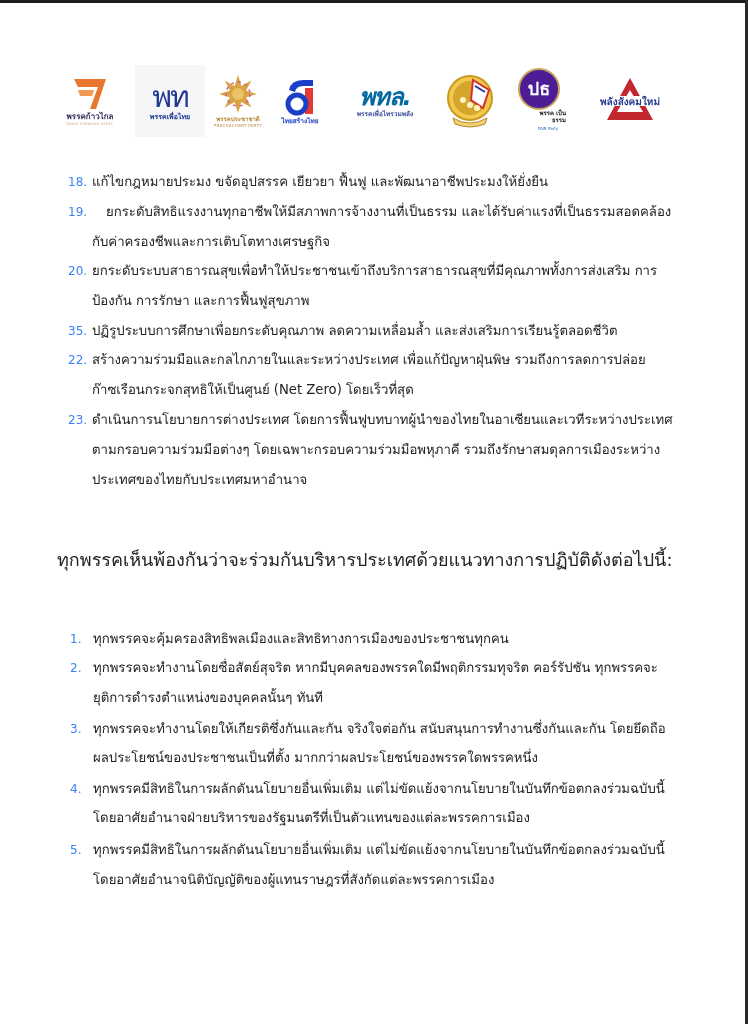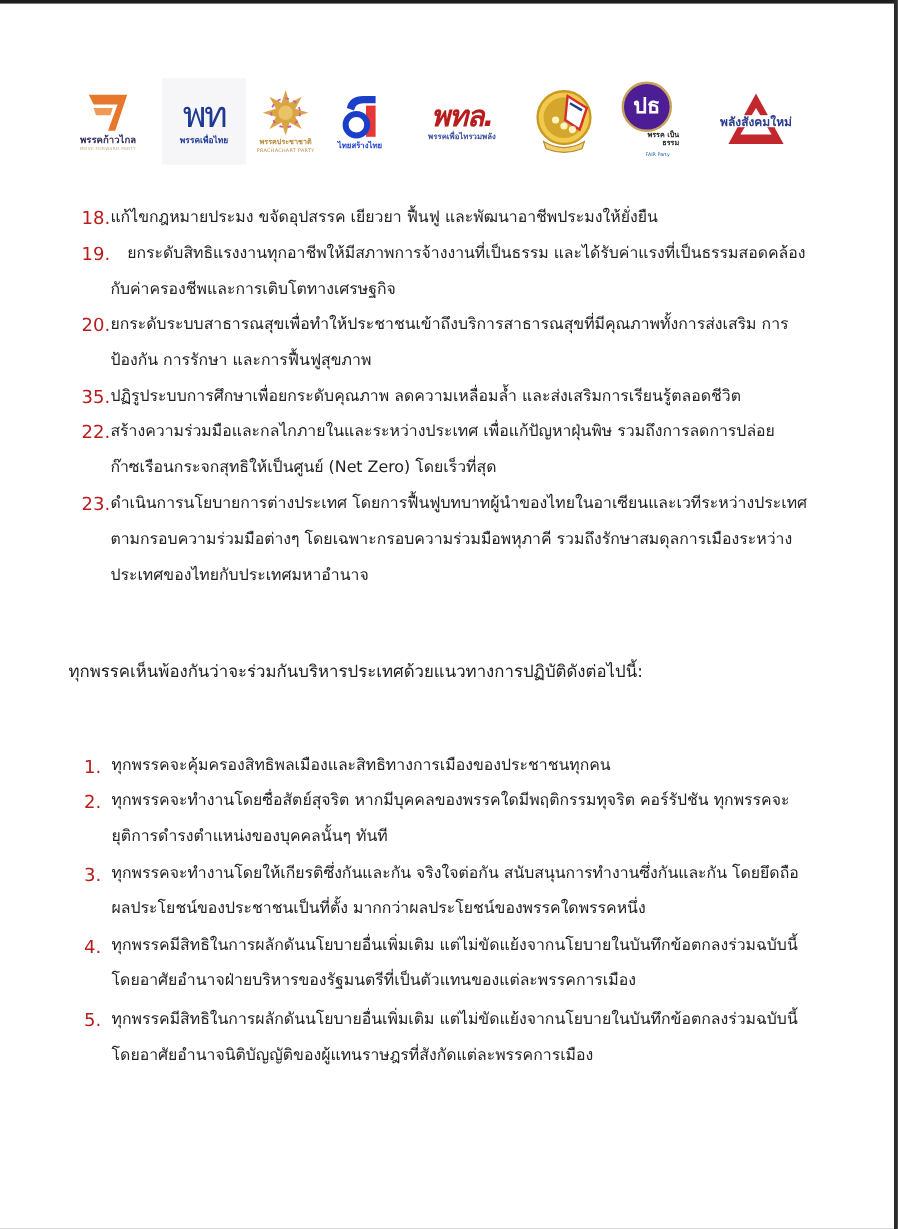--- a/index.html
+++ b/index.html
@@ -20,22 +20,22 @@
   .logos {
     position: absolute; left: 50px; top: 62px; width: 630px; height: 72px;
   }
   .logo { position: absolute; top: 0; height: 72px; display: flex; flex-direction: column; align-items: center; justify-content: center; }
   .logo .cap { font-size: 8px; font-weight: bold; white-space: nowrap; line-height: 1; margin-top: 2px; }
   .logo .sub { font-size: 3.5px; color: #c9a27b; white-space: nowrap; letter-spacing: .3px; margin-top: 1px; }
   .line {
     position: absolute; font-size: 13.2px; color: #222; white-space: nowrap;
     line-height: 18px;
   }
-  .num { position: absolute; font-size: 15px; color: #b91c1c; line-height: 18px; }
-  .intro { position: absolute; left: 57px; top: 548px; font-size: 14px; color: #222; white-space: nowrap; line-height: 18px; }
+  .num { position: absolute; font-size: 12px; color: #3b82f6; line-height: 18px; }
+  .intro { position: absolute; left: 57px; top: 548px; font-size: 18px; color: #222; white-space: nowrap; line-height: 18px; }
 </style>
 </head>
 <body>
 
 <div class="page">
 
   <div class="logos">
 
     <div class="logo" style="left:0; width:80px;">
       <svg width="36" height="34" viewBox="0 0 36 34">
@@ -75,21 +75,21 @@
     <div class="logo" style="left:225px; width:50px;">
       <svg width="30" height="38" viewBox="0 0 30 38">
         <path d="M4,12 Q6,2 18,2 L28,2 L28,8 L18,8 Q11,8 10,14 Z" fill="#1c3fc9"></path>
         <rect x="20" y="10" width="8" height="26" fill="#e53935"></rect>
         <circle cx="12" cy="26" r="9" fill="none" stroke="#1c3fc9" stroke-width="5"></circle>
       </svg>
       <div class="cap" style="color:#1c3fc9; font-size:6.5px;">ไทยสร้างไทย</div>
     </div>
 
     <div class="logo" style="left:290px; width:90px;">
-      <div style="font-size:24px; font-weight:bold; font-style:italic; color:#b91c1c; line-height:1; letter-spacing:-1px;">พทล.</div>
+      <div style="font-size:24px; font-weight:bold; font-style:italic; color:#0369a1; line-height:1; letter-spacing:-1px;">พทล.</div>
       <div class="cap" style="color:#3b4f9c; font-size:6.5px;">พรรคเพื่อไทรวมพลัง</div>
     </div>
 
     <div class="logo" style="left:392px; width:56px;">
       <svg width="50" height="58" viewBox="0 0 50 58">
         <circle cx="25" cy="26" r="22" fill="#f2c94c" stroke="#c99a1e" stroke-width="2"></circle>
         <circle cx="25" cy="26" r="17" fill="#d4a72c"></circle>
         <path d="M28,8 L44,18 L38,36 L26,28 Z" fill="#ffffff" stroke="#d32f2f" stroke-width="2"></path>
         <path d="M30,14 L40,20" stroke="#1f3a93" stroke-width="2"></path>
         <circle cx="18" cy="28" r="3" fill="#fff3c4"></circle>

